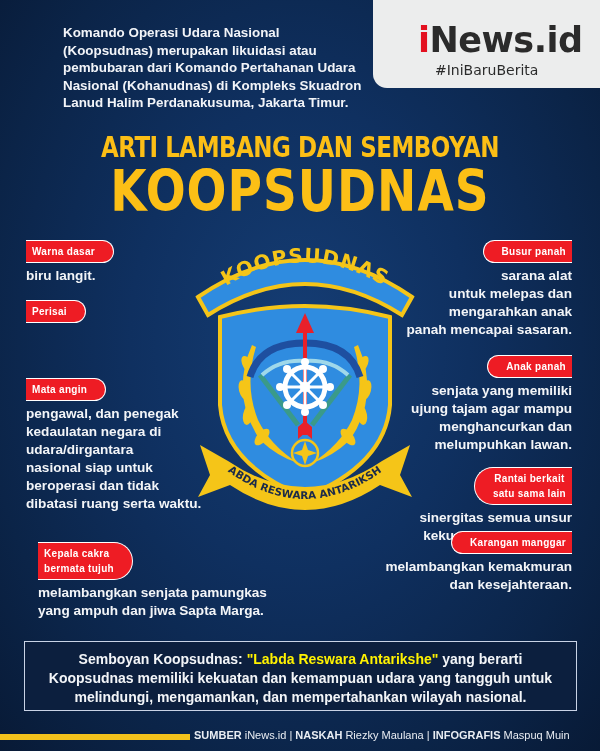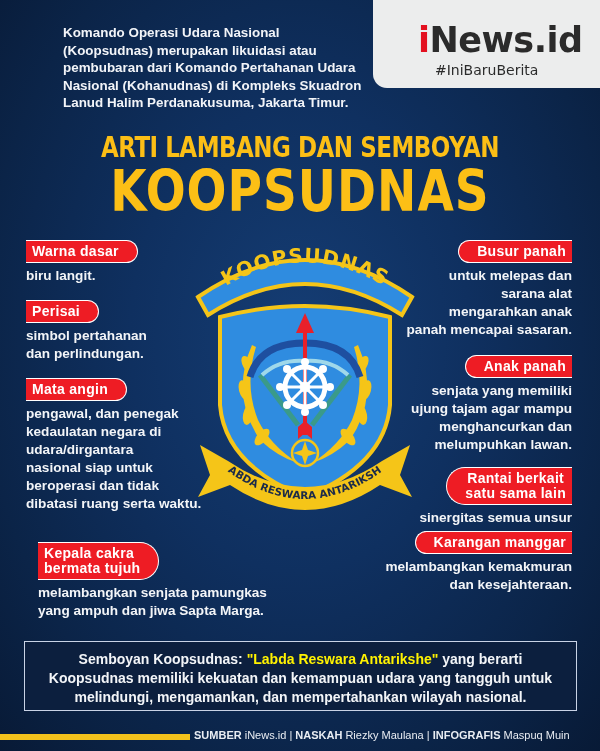--- a/index.html
+++ b/index.html
@@ -34,21 +34,21 @@
   .title-2 {
     position: absolute; left: 0; width: 600px; top: 163px; text-align: center;
     font-family: "DejaVu Sans", sans-serif; font-weight: bold; font-size: 47px;
     color: #fcbf16; letter-spacing: 1px; transform: scaleY(1.22);
   }
   .item { position: absolute; }
   .item.left { left: 26px; }
   .item.right { right: 28px; text-align: right; }
   .tag {
     display: inline-block; background: #ee1c24; color: #fff; font-weight: bold;
-    font-size: 14px; line-height: 15px; padding: 3px 18px 3px 6px;
+    font-size: 10px; line-height: 15px; padding: 3px 18px 3px 6px;
     border: 1.5px solid #ffffff; letter-spacing: 0.3px;
   }
   .left .tag { border-left: none; border-radius: 0 14px 14px 0; text-align: left; }
   .right .tag { border-right: none; border-radius: 14px 0 0 14px; padding: 3px 6px 3px 18px; text-align: center; }
   .tag.two { border-radius: 0 22px 22px 0; }
   .right .tag.two { border-radius: 22px 0 0 22px; }
   .desc {
     font-size: 13.6px; line-height: 18px; font-weight: bold; color: #f3f5f8; margin-top: 4px;
   }
   .emblem { position: absolute; left: 190px; top: 235px; width: 230px; height: 290px; }
@@ -88,24 +88,20 @@
 
 <div class="item left" style="top:240px;">
   <span class="tag">Warna dasar</span>
   <div class="desc">
     <div>biru langit.</div>
   </div>
 </div>
 
 <div class="item left" style="top:300px;">
   <span class="tag">Perisai</span>
-  <div class="desc">
-    <div>simbol pertahanan</div>
-    <div>dan perlindungan.</div>
-  </div>
 </div>
 
 <div class="item left" style="top:378px;">
   <span class="tag">Mata angin</span>
   <div class="desc">
     <div>pengawal, dan penegak</div>
     <div>kedaulatan negara di</div>
     <div>udara/dirgantara</div>
     <div>nasional siap untuk</div>
     <div>beroperasi dan tidak</div>
@@ -120,22 +116,22 @@
   </span>
   <div class="desc">
     <div>melambangkan senjata pamungkas</div>
     <div>yang ampuh dan jiwa Sapta Marga.</div>
   </div>
 </div>
 
 <div class="item right" style="top:240px;">
   <span class="tag">Busur panah</span>
   <div class="desc">
+    <div>sarana alat</div>
     <div>untuk melepas dan</div>
-    <div>sarana alat</div>
     <div>mengarahkan anak</div>
     <div>panah mencapai sasaran.</div>
   </div>
 </div>
 
 <div class="item right" style="top:355px;">
   <span class="tag">Anak panah</span>
   <div class="desc">
     <div>senjata yang memiliki</div>
     <div>ujung tajam agar mampu</div>

